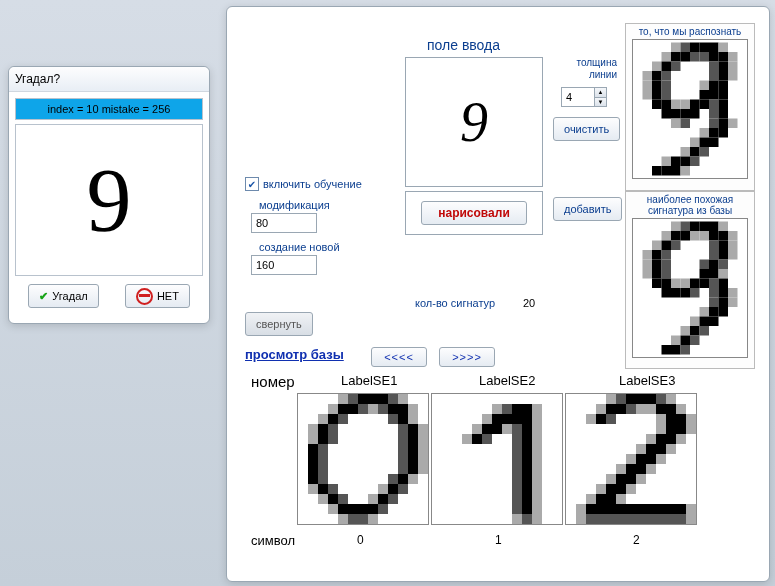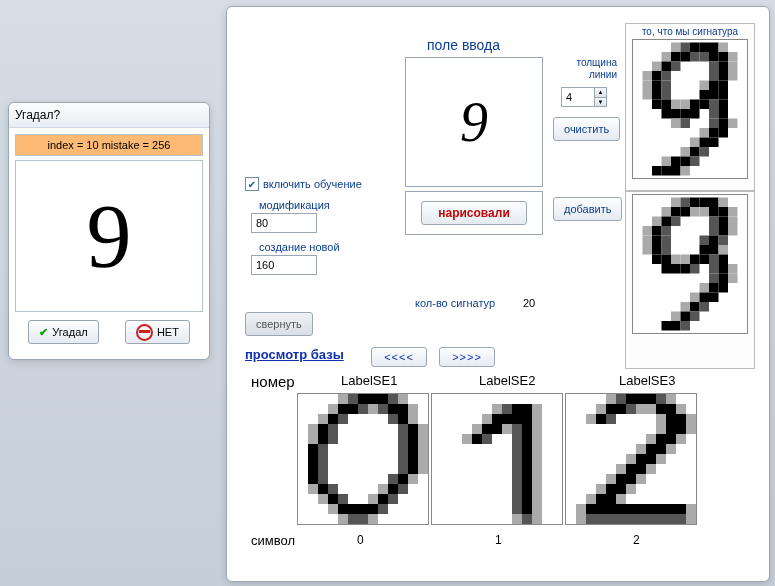--- a/index.html
+++ b/index.html
@@ -37,26 +37,26 @@
     border: 1px solid #a7b2bf;
     border-radius: 3px;
     background: linear-gradient(#f5f7fa, #dbe2ea);
     display: flex; align-items: center; justify-content: center;
     font-family: Arial;
     font-size: 11px;
     color: #444;
   }
   
   #dlg-small {
-    left: 8px; top: 66px; width: 200px; height: 256px; margin-top: 36px;
+    left: 8px; top: 66px; width: 200px; height: 256px;
   }
   #dlg-small .body { padding: 6px; }
   .status-box {
     border: 1px solid #b8c2cd;
-    background: #fdba74;
+    background: #0ea5e9;
     height: 20px;
     display: flex; align-items: center; justify-content: center;
     font-size: 11px;
     margin-bottom: 4px;
   }
   .big-digit-box {
     border: 1px solid #b8c2cd;
     background: #fff;
     height: 150px;
     display: flex; align-items: center; justify-content: center;
@@ -278,21 +278,21 @@
     </div>
 
     <div class="count-lbl">кол-во сигнатур</div>
     <div class="count-val">20</div>
 
     <div class="btn-collapse"><div class="btn">
           <span>свернуть</span>
         </div></div>
 
     <div id="thumb-drawn" class="thumb-box">
-      <div class="cap">то, что мы сигнатура</div>
+      <div class="cap">то, что мы распознать</div>
       <svg class="pix pixgrid" width="114" height="138" viewBox="0 0 12 14" id="px-drawn">
           <rect x="4" y="0" width="1" height="1" fill="#aaa"></rect>
           <rect x="5" y="0" width="1" height="1" fill="#555"></rect>
           <rect x="6" y="0" width="1" height="1" fill="#000"></rect>
           <rect x="7" y="0" width="1" height="1" fill="#000"></rect>
           <rect x="8" y="0" width="1" height="1" fill="#000"></rect>
           <rect x="9" y="0" width="1" height="1" fill="#aaa"></rect>
           <rect x="3" y="1" width="1" height="1" fill="#aaa"></rect>
           <rect x="4" y="1" width="1" height="1" fill="#000"></rect>
           <rect x="5" y="1" width="1" height="1" fill="#000"></rect>
@@ -357,20 +357,21 @@
           <rect x="4" y="12" width="1" height="1" fill="#000"></rect>
           <rect x="5" y="12" width="1" height="1" fill="#000"></rect>
           <rect x="6" y="12" width="1" height="1" fill="#555"></rect>
           <rect x="2" y="13" width="1" height="1" fill="#000"></rect>
           <rect x="3" y="13" width="1" height="1" fill="#000"></rect>
           <rect x="4" y="13" width="1" height="1" fill="#000"></rect>
           <rect x="5" y="13" width="1" height="1" fill="#aaa"></rect>
         </svg>
     </div>
     <div id="thumb-match" class="thumb-box">
+      <div class="cap">наиболее похожая сигнатура из базы</div>
       <svg class="pix pixgrid" width="114" height="138" viewBox="0 0 12 14" id="px-match">
           <rect x="4" y="0" width="1" height="1" fill="#aaa"></rect>
           <rect x="5" y="0" width="1" height="1" fill="#555"></rect>
           <rect x="6" y="0" width="1" height="1" fill="#000"></rect>
           <rect x="7" y="0" width="1" height="1" fill="#000"></rect>
           <rect x="8" y="0" width="1" height="1" fill="#000"></rect>
           <rect x="9" y="0" width="1" height="1" fill="#aaa"></rect>
           <rect x="3" y="1" width="1" height="1" fill="#aaa"></rect>
           <rect x="4" y="1" width="1" height="1" fill="#000"></rect>
           <rect x="5" y="1" width="1" height="1" fill="#000"></rect>

